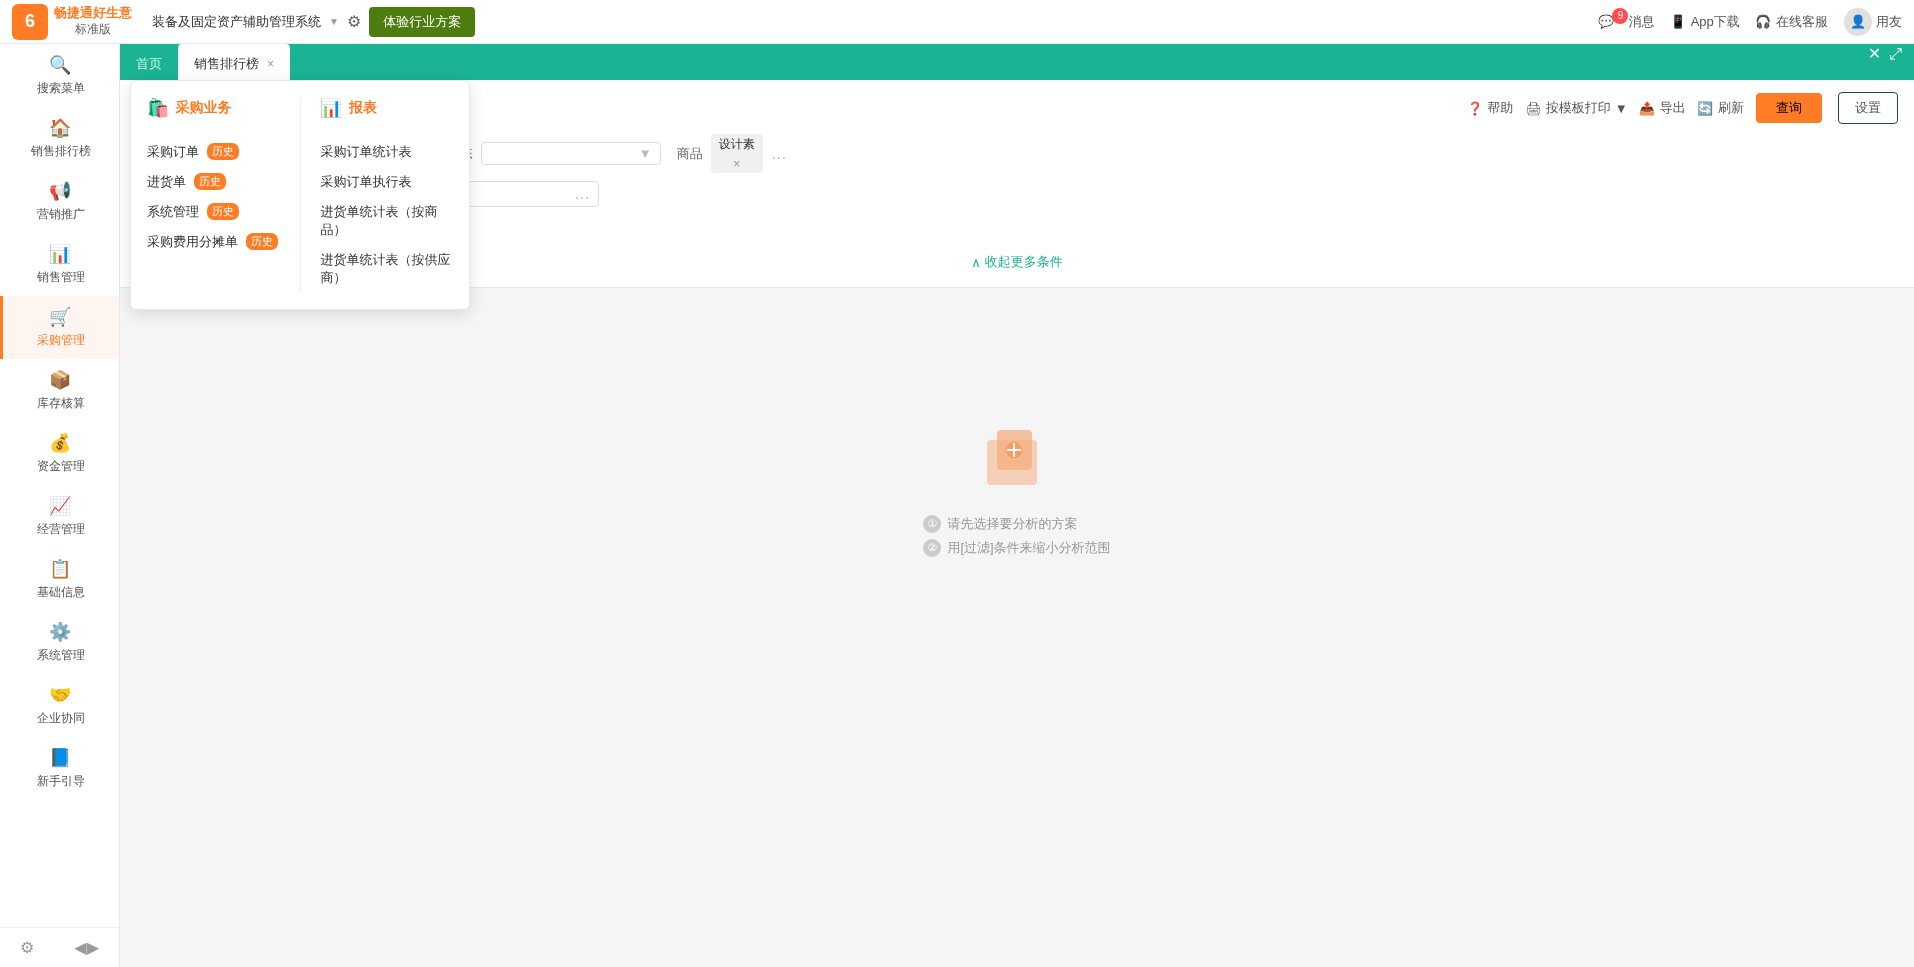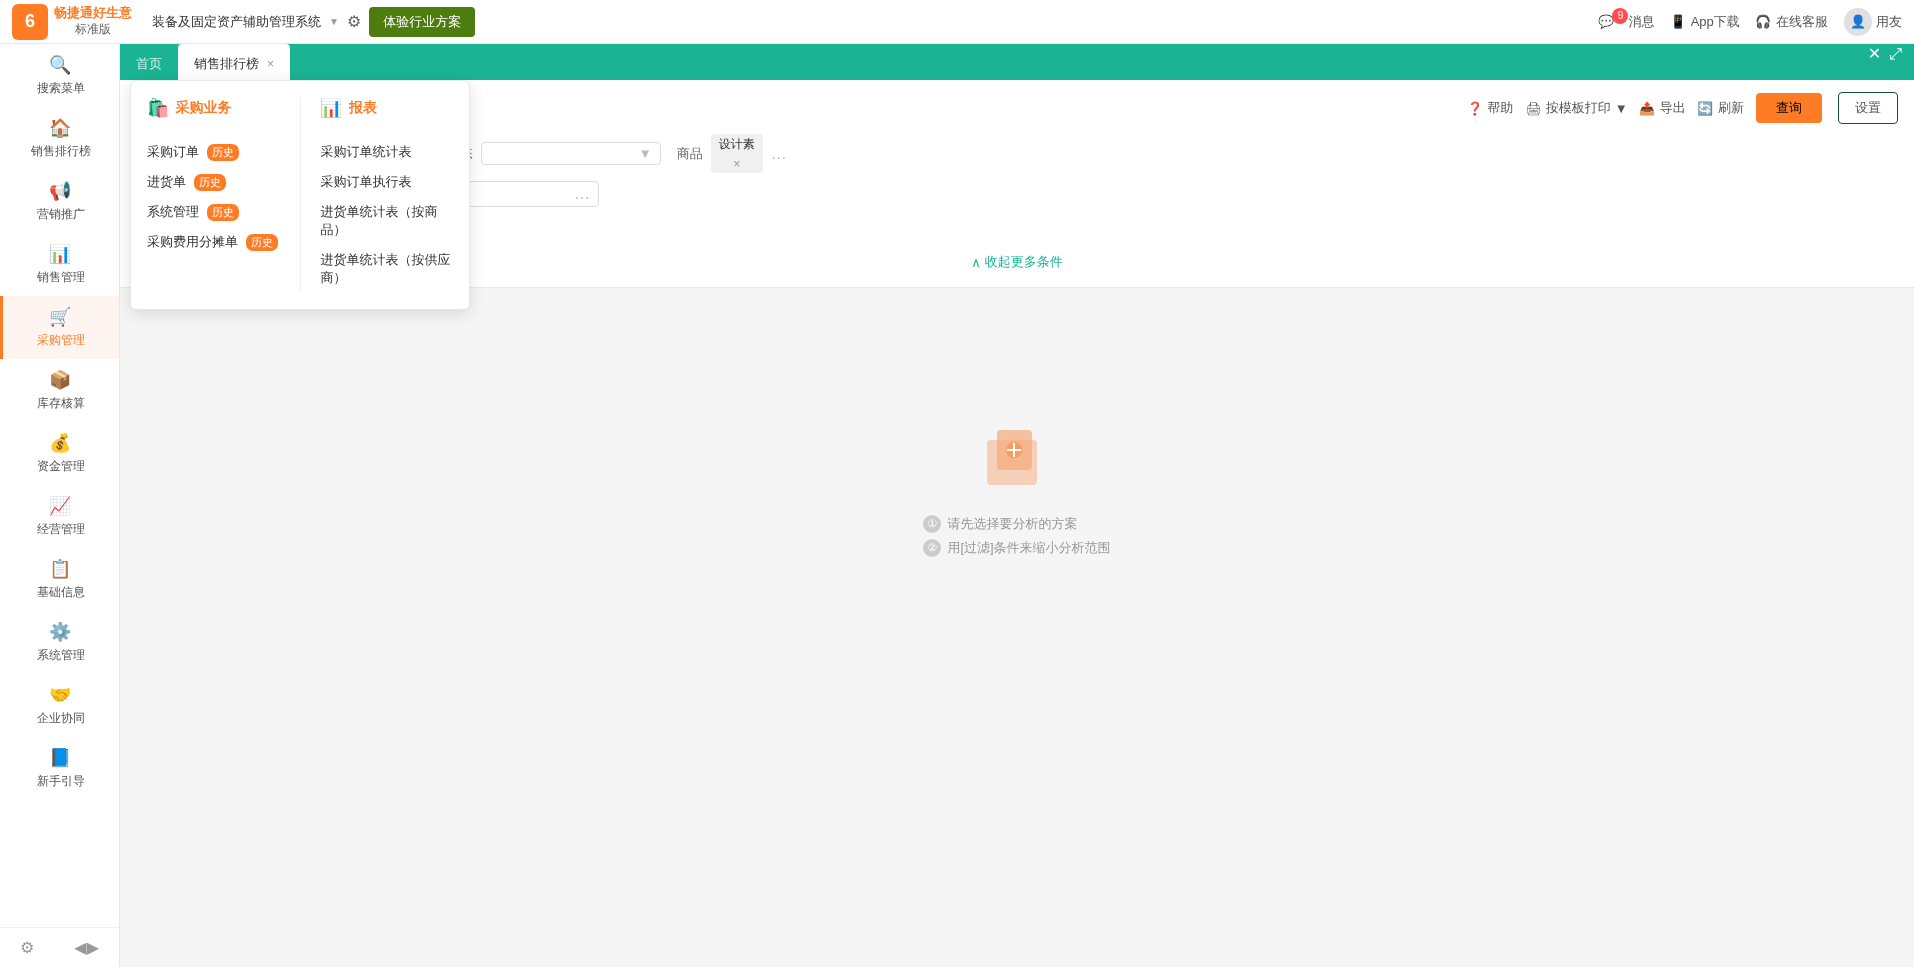--- a/index.html
+++ b/index.html
@@ -62,21 +62,21 @@
     .empty-state { display: flex; flex-direction: column; align-items: center; justify-content: center; height: 400px; gap: 12px; }
     .empty-hints { display: flex; flex-direction: column; gap: 6px; color: #999; font-size: 13px; }
     .empty-hint-item { display: flex; align-items: center; gap: 6px; }
     .hint-num { width: 18px; height: 18px; background: #ccc; border-radius: 50%; display: flex; align-items: center; justify-content: center; color: #fff; font-size: 11px; }
 
     
     .dropdown-menu { position: absolute; top: 80px; left: 130px; background: #fff; border: 1px solid #e8e8e8; border-radius: 6px; box-shadow: 0 4px 16px rgba(0,0,0,0.12); z-index: 1000; width: 340px; padding: 16px; display: flex; gap: 16px; }
     .menu-column { flex: 1; }
     .menu-column-title { display: flex; align-items: center; gap: 6px; color: #ff7c24; font-size: 14px; font-weight: bold; margin-bottom: 12px; padding-bottom: 6px; }
     .menu-column-title-icon { font-size: 18px; }
-    .menu-item-row { display: flex; align-items: flex-end; gap: 8px; padding: 6px 0; cursor: pointer; color: #333; font-size: 13px; }
+    .menu-item-row { display: flex; align-items: flex-start; gap: 8px; padding: 6px 0; cursor: pointer; color: #333; font-size: 13px; }
     .menu-item-badge { background: #ff7c24; color: #fff; border-radius: 7px; padding: 1px 5px; font-size: 11px; }
     .menu-divider { width: 1px; background: #f0f0f0; margin: 0 4px; }
   </style>
 </head>
 <body>
 
 <div class="app-container">
 
   <div class="top-bar">
     <div class="top-bar-logo">

